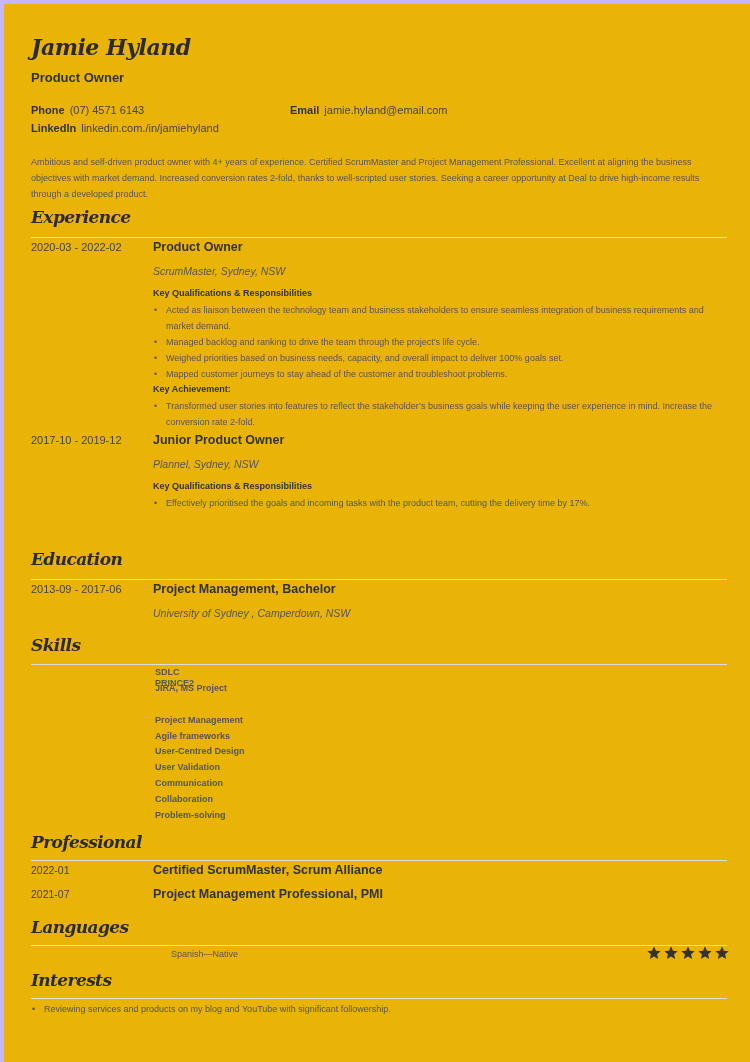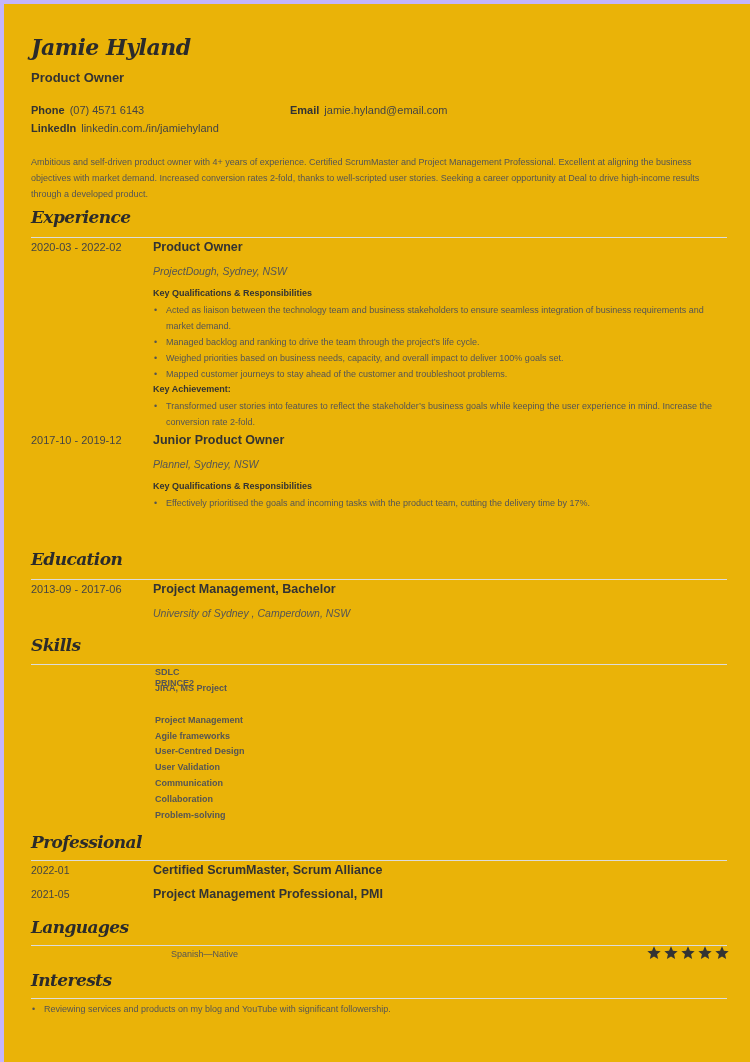--- a/index.html
+++ b/index.html
@@ -60,21 +60,21 @@
     <span class="contact-label">LinkedIn</span><span class="contact-val">linkedin.com./in/jamiehyland</span>
   </div>
 
   <div class="abs summary">Ambitious and self-driven product owner with 4+ years of experience. Certified ScrumMaster and Project Management Professional. Excellent at aligning the business objectives with market demand. Increased conversion rates 2-fold, thanks to well-scripted user stories. Seeking a career opportunity at Deal to drive high-income results through a developed product.</div>
 
   <div class="sec-head" style="top:203px;">Experience</div>
   <div class="rule" style="top:233px;"></div>
 
   <div class="date" style="top:237px;">2020-03  -  2022-02</div>
   <div class="job-title" style="top:236px;">Product Owner</div>
-  <div class="company" style="top:261px;">ProjectDough, Sydney, NSW</div>
+  <div class="company" style="top:261px;">ScrumMaster, Sydney, NSW</div>
   <div class="subhead" style="top:284px;">Key Qualifications &amp; Responsibilities</div>
   <ul class="bullets" style="top:298px;">
     <li>Acted as liaison between the technology team and business stakeholders to ensure seamless integration of business requirements and market demand.</li>
     <li>Managed backlog and ranking to drive the team through the project’s life cycle.</li>
     <li>Weighed priorities based on business needs, capacity, and overall impact to deliver 100% goals set.</li>
     <li>Mapped customer journeys to stay ahead of the customer and troubleshoot problems.</li>
   </ul>
   <div class="subhead" style="top:380px;">Key Achievement:</div>
   <ul class="bullets" style="top:394px;">
     <li>Transformed user stories into features to reflect the stakeholder’s business goals while keeping the user experience in mind. Increase the conversion rate 2-fold.</li>
@@ -104,21 +104,21 @@
   <div class="skill" style="top:742px;">User-Centred Design</div>
   <div class="skill" style="top:758px;">User Validation</div>
   <div class="skill" style="top:774px;">Communication</div>
   <div class="skill" style="top:790px;">Collaboration</div>
   <div class="skill" style="top:806px;">Problem-solving</div>
 
   <div class="sec-head" style="top:828px;">Professional</div>
   <div class="rule" style="top:856px;"></div>
   <div class="cert-date" style="top:860px;">2022-01</div>
   <div class="cert-name" style="top:859px;">Certified ScrumMaster, Scrum Alliance</div>
-  <div class="cert-date" style="top:884px;">2021-05</div>
+  <div class="cert-date" style="top:884px;">2021-07</div>
   <div class="cert-name" style="top:883px;">Project Management Professional, PMI</div>
 
   <div class="sec-head" style="top:913px;">Languages</div>
   <div class="rule" style="top:941px;"></div>
   <div class="lang" style="top:945px;margin-left:16px;">Spanish—Native</div>
   <div class="stars">
     <svg viewBox="0 0 24 24">
         <path fill="#333" d="M12 2l2.9 6.6 7.1.6-5.4 4.7 1.6 7-6.2-3.8-6.2 3.8 1.6-7L2 9.2l7.1-.6z"></path>
       </svg>
     <svg viewBox="0 0 24 24">

